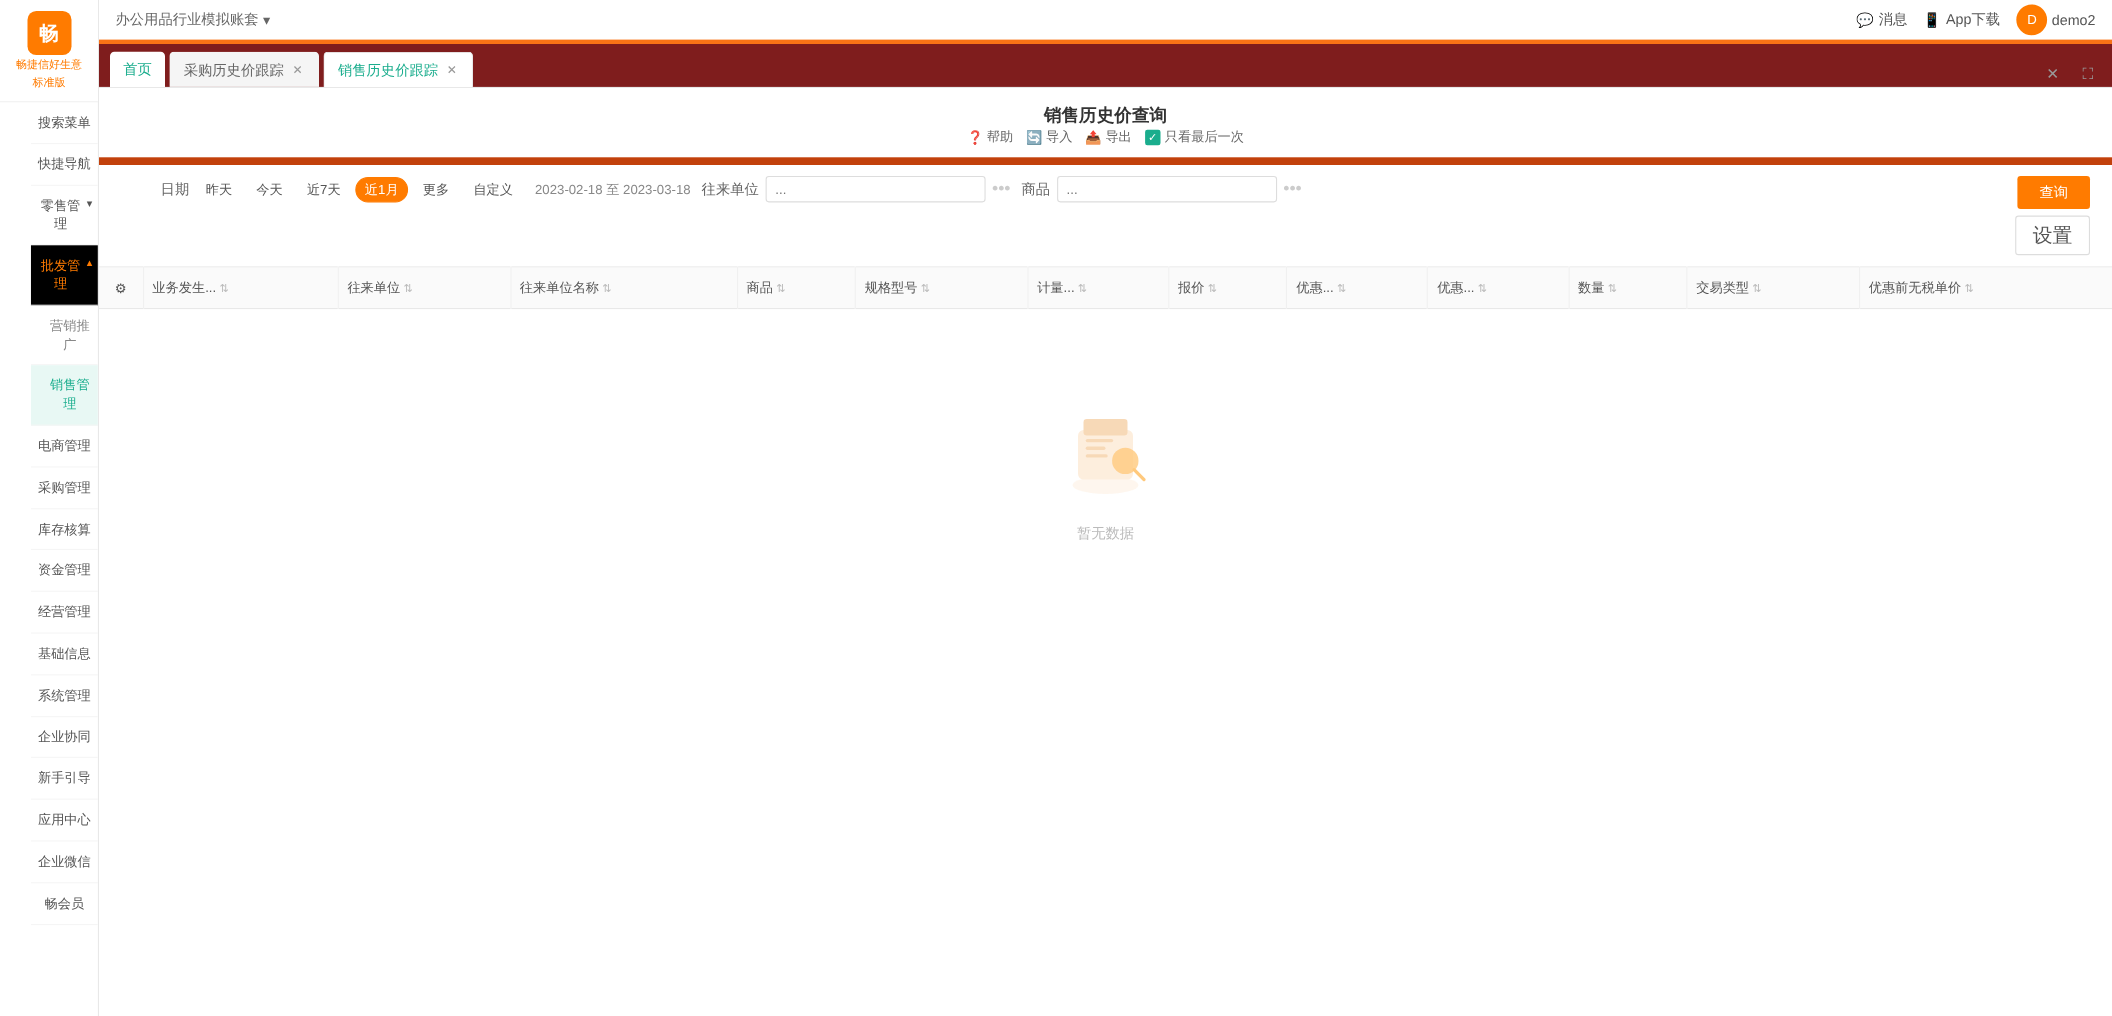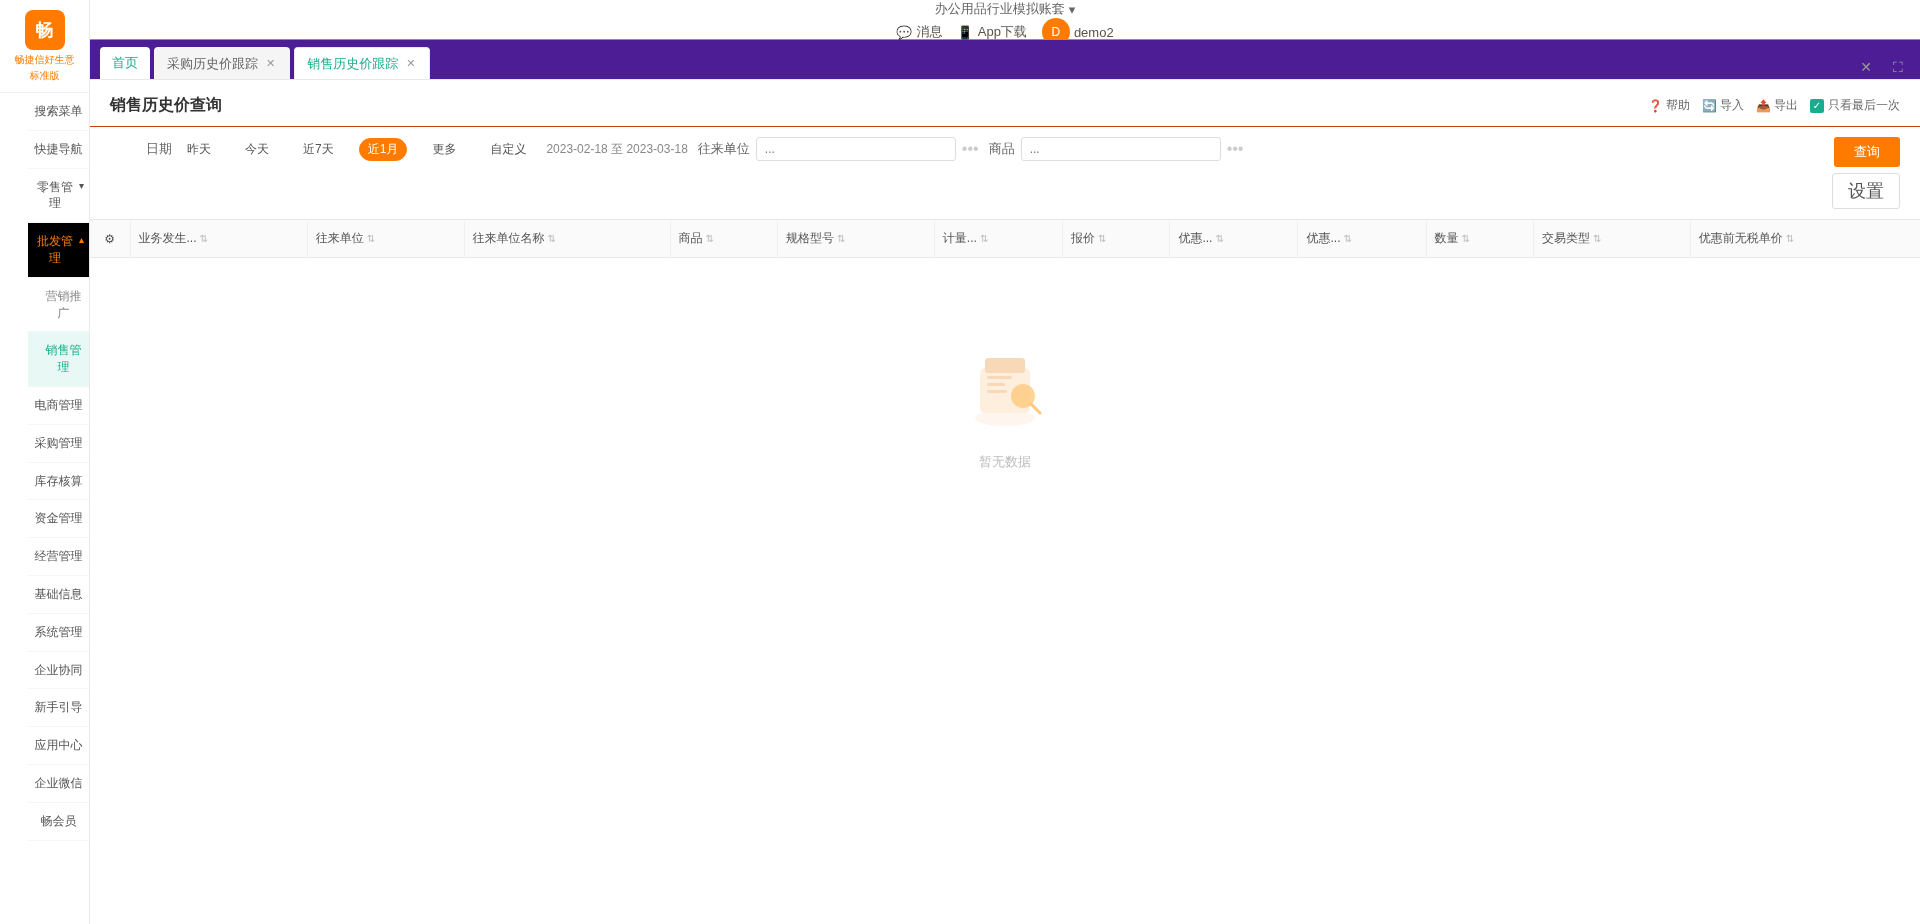--- a/index.html
+++ b/index.html
@@ -75,27 +75,26 @@
       flex: 1;
       display: flex;
       flex-direction: column;
       overflow: hidden;
     }
 
     
     .top-header {
       height: 40px;
       background: #fff;
-      border-bottom: 1px solid #f97316;
+      border-bottom: 4px solid #f97316;
       display: flex;
       align-items: center;
       justify-content: space-between;
       padding: 0 15px;
       flex-shrink: 0;
-      flex-direction: column;
     }
     .header-left {
       display: flex;
       align-items: center;
       gap: 8px;
       color: #666;
       font-size: 13px;
     }
     .header-dropdown {
       display: flex;
@@ -124,21 +123,21 @@
       display: flex;
       align-items: center;
       justify-content: center;
       color: white;
       font-size: 12px;
     }
 
     
     .tab-bar {
       height: 40px;
-      background: #4c1d95;
+      background: #7f1d1d;
       border-bottom: 1px solid #e8e8e8;
       display: flex;
       align-items: flex-end;
       padding: 0 10px;
       flex-shrink: 0;
     }
     .tab {
       height: 32px;
       padding: 0 12px;
       display: flex;
@@ -200,21 +199,22 @@
       margin: 0;
       min-height: 100%;
     }
 
     
     .page-header {
       padding: 15px 20px 10px;
       display: flex;
       align-items: center;
       justify-content: space-between;
-      border-bottom: 1px solid #c2410c;
+      border-bottom: 7px solid #c2410c;
+      flex-direction: column;
     }
     .page-title {
       font-size: 16px;
       font-weight: 600;
       color: #333;
     }
     .page-actions {
       display: flex;
       align-items: center;
       gap: 12px;
@@ -245,21 +245,21 @@
       font-size: 10px;
     }
     .filter-label {
       color: #666;
       font-size: 13px;
       white-space: nowrap;
     }
     .date-options {
       display: flex;
       align-items: flex-start;
-      gap: 16px;
+      gap: 4px;
     }
     .date-btn {
       padding: 2px 8px;
       border: 1px solid transparent;
       border-radius: 3px;
       cursor: pointer;
       font-size: 12px;
       color: #555;
     }
     .date-btn.active {

